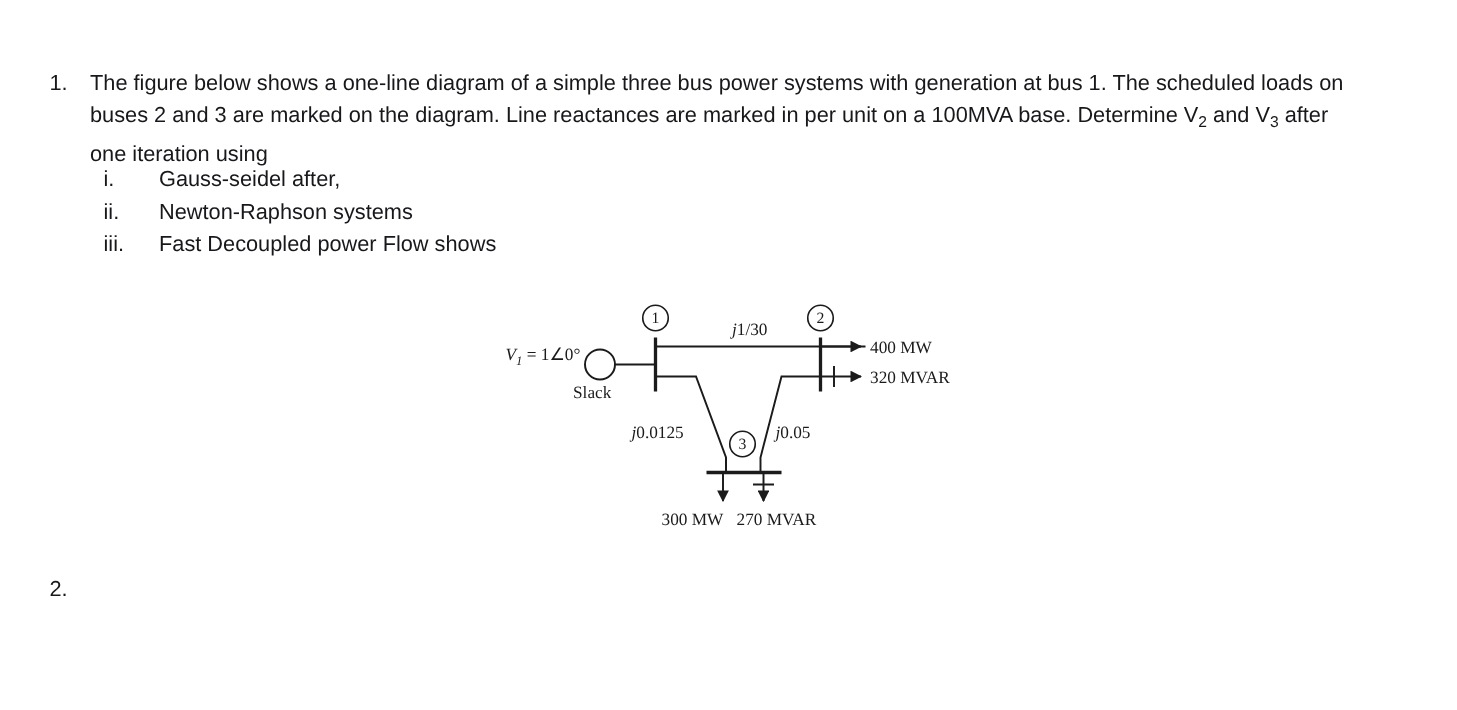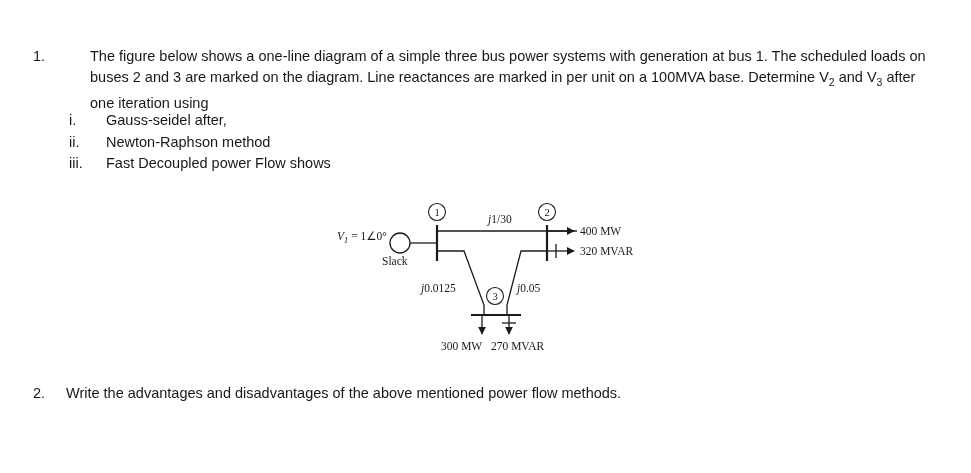--- a/index.html
+++ b/index.html
@@ -29,21 +29,21 @@
     color: #18181c;
   }
   .q-body {
     font-size: 14.5px;
     line-height: 20.5px;
     color: #18181c;
   }
 
   #q1 { left: 33px; top: 46px; width: 900px; }
   #q1 .q-num { width: 27px; }
-  #q1 .q-body { width: 850px; margin-left: 30px; }
+  #q1 .q-body { width: 850px; }
 
   #q2 { left: 33px; top: 383px; width: 900px; }
   #q2 .q-num { width: 33px; }
 
   .sub-list {
     position: absolute;
     left: 69px;
     top: 110px;
     width: 420px;
   }
@@ -98,21 +98,21 @@
   <div class="q-body"><span>The figure below shows a one-line diagram of a simple three bus power systems with generation at bus 1. The scheduled loads on buses 2 and 3 are marked on the diagram.  Line reactances are marked in per unit on a 100MVA base. Determine V</span><sub>2</sub><span> and V</span><sub>3</sub><span> after one iteration using</span></div>
 </div>
 
 <div class="sub-list">
   <div class="sub-item">
     <span class="sub-marker">i.</span>
     <span class="sub-text">Gauss-seidel after,</span>
   </div>
   <div class="sub-item">
     <span class="sub-marker">ii.</span>
-    <span class="sub-text">Newton-Raphson method</span>
+    <span class="sub-text">Newton-Raphson systems</span>
   </div>
   <div class="sub-item">
     <span class="sub-marker">iii.</span>
     <span class="sub-text">Fast Decoupled power Flow shows</span>
   </div>
 </div>
 
 <div id="diagram">
   <svg width="330" height="170" viewBox="0 0 330 170" xmlns="http://www.w3.org/2000/svg">
     <defs>
@@ -164,14 +164,13 @@
     <line x1="184" y1="122" x2="184" y2="141" stroke="#1b1b1b" stroke-width="1.3" marker-end="url(#arrow)"></line>
     <line x1="177" y1="130" x2="191" y2="130" stroke="#1b1b1b" stroke-width="1.3"></line>
 
     <text class="dg-label" x="116" y="157">300 MW</text>
     <text class="dg-label" x="166" y="157">270 MVAR</text>
   </svg>
 </div>
 
 <div class="question" id="q2">
   <div class="q-num">2.</div>
-  <div class="q-body">Write the advantages and disadvantages of the above mentioned power flow methods.</div>
 </div>
 
 </body></html>

